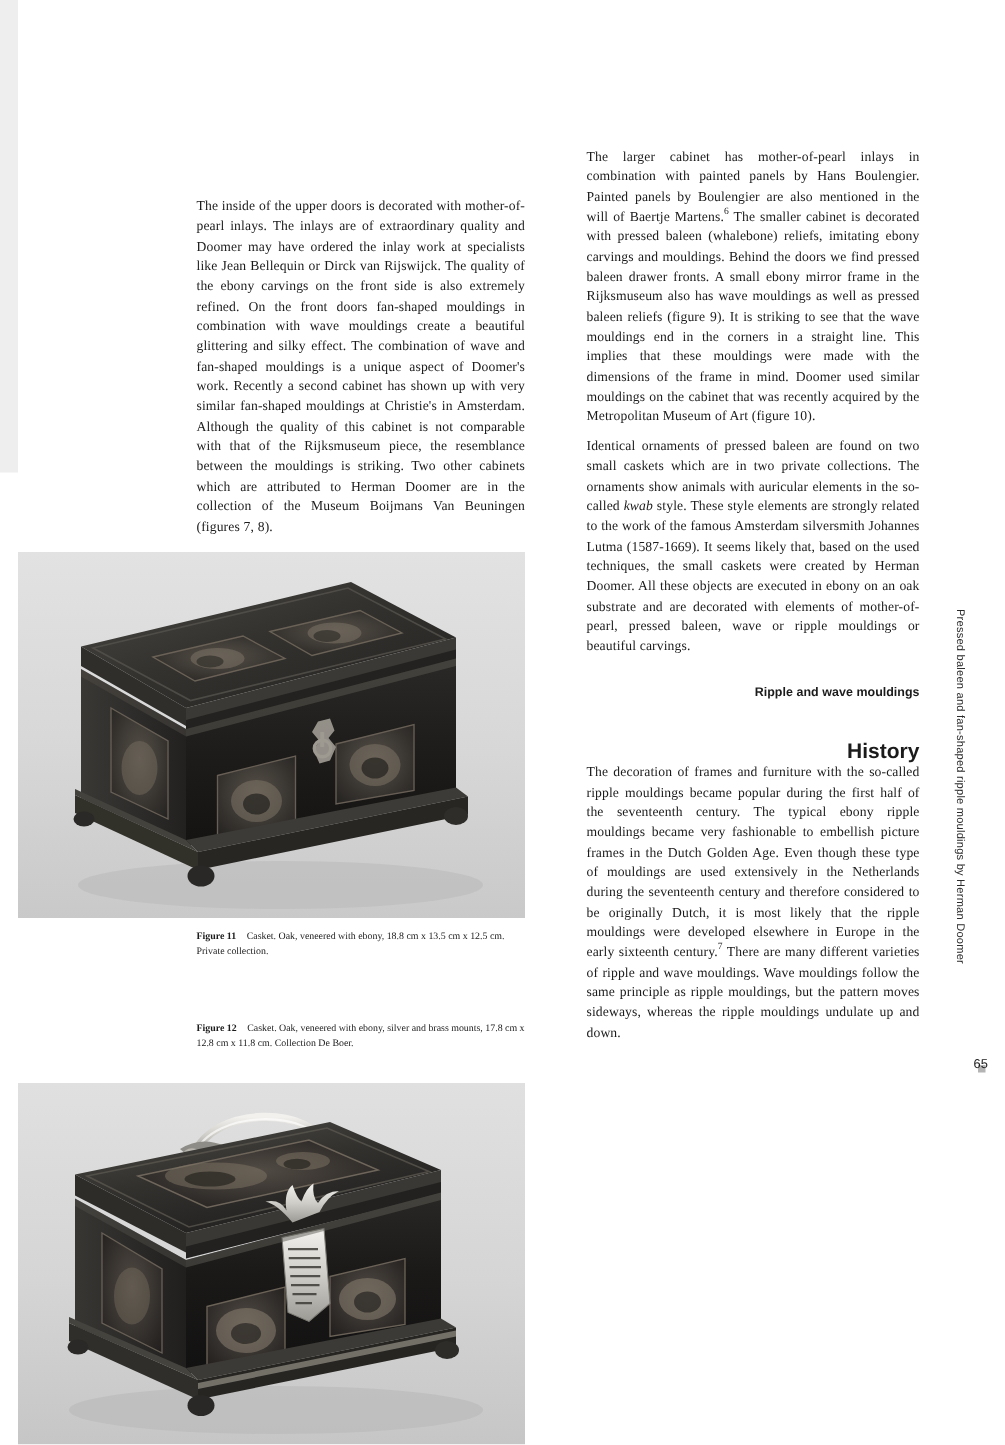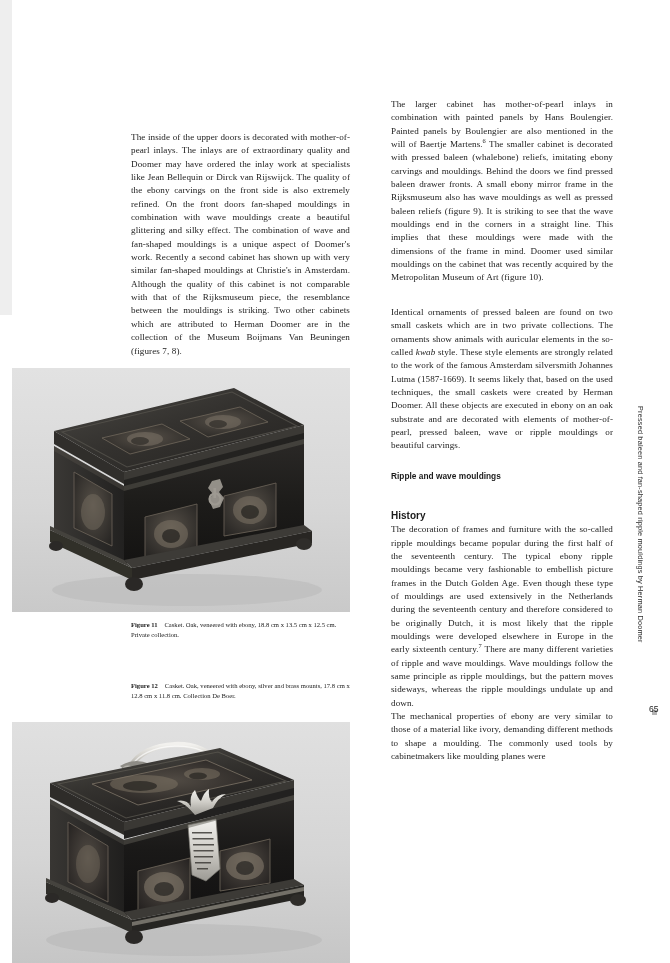--- a/index.html
+++ b/index.html
@@ -35,39 +35,39 @@
     word-spacing: 0.1px;
     hyphens: manual;
   }
   #col-left  { left: 131px; top: 98px;  width: 219px; margin-top: 33px; }
   #col-right { left: 391px; top: 98px;  width: 222px; }
 
   .column p {
     margin: 0 0 0 0;
     text-indent: 0;
   }
-  .column p.gap { margin-top: 21px; }
+  .column p.gap { margin-top: 6px; }
 
   .heading-major {
     font-family: "Liberation Sans", sans-serif;
     font-weight: bold;
     font-size: 8.3px;
     line-height: 13.35px;
     letter-spacing: 0.01px;
     margin: 17px 0 26px 0;
-    text-align: left;
+    text-align: right;
   }
   .heading-minor {
     font-family: "Liberation Sans", sans-serif;
     font-weight: bold;
-    font-size: 10px;
+    font-size: 14px;
     line-height: 13.35px;
     letter-spacing: 0.01px;
     margin: 13px 0 1px 0;
-    text-align: left;
+    text-align: right;
   }
   .after-head { text-indent: 9px; }
 
   sup.fn {
     font-size: 6.4px;
     vertical-align: super;
     line-height: 0;
   }
   i { font-style: italic; }
 
@@ -143,21 +143,20 @@
 
   <p class="gap"><span>Identical ornaments of pressed baleen are found on two small caskets which are in two private collections. The ornaments show animals with auricular elements in the so-called </span><i>kwab</i><span> style. These style elements are strongly related to the work of the famous Amsterdam silversmith Johannes Lutma (1587-1669). It seems likely that, based on the used techniques, the small caskets were created by Herman Doomer. All these objects are executed in ebony on an oak substrate and are decorated with elements of mother-of-pearl, pressed baleen, wave or ripple mouldings or beautiful carvings.</span></p>
 
   <h2 class="heading-major">Ripple and wave mouldings</h2>
 
   <h3 class="heading-minor">History</h3>
 
   <p class="after-head"><span>The decoration of frames and furniture with the so-called ripple mouldings became popular during the first half of the seventeenth century. The typical ebony ripple mouldings became very fashionable to embellish picture frames in the Dutch Golden Age. Even though these type of mouldings are used extensively in the Netherlands during the seventeenth century and therefore considered to be originally Dutch, it is most likely that the ripple mouldings were developed elsewhere in Europe in the early sixteenth century.</span><sup class="fn">7</sup><span> There are many different varieties of ripple and wave mouldings. Wave mouldings follow the same principle as ripple mouldings, but the pattern moves sideways, whereas the ripple mouldings undulate up and down.</span></p>
 
 
-  <p class="after-head">The mechanical properties of ebony are very similar to those of a material like ivory, demanding different methods to shape a moulding. The commonly used tools by cabinetmakers like moulding planes were</p>
 </div>
 
 <div id="figure-11" class="figure-box">
   <svg class="photo-svg" viewBox="0 0 338 244" preserveAspectRatio="none">
     <defs>
       <linearGradient id="bg11" x1="0" y1="0" x2="0" y2="1">
         <stop offset="0" stop-color="#e2e2e2"></stop>
         <stop offset="0.55" stop-color="#d7d7d7"></stop>
         <stop offset="1" stop-color="#c9c9c9"></stop>
       </linearGradient>

